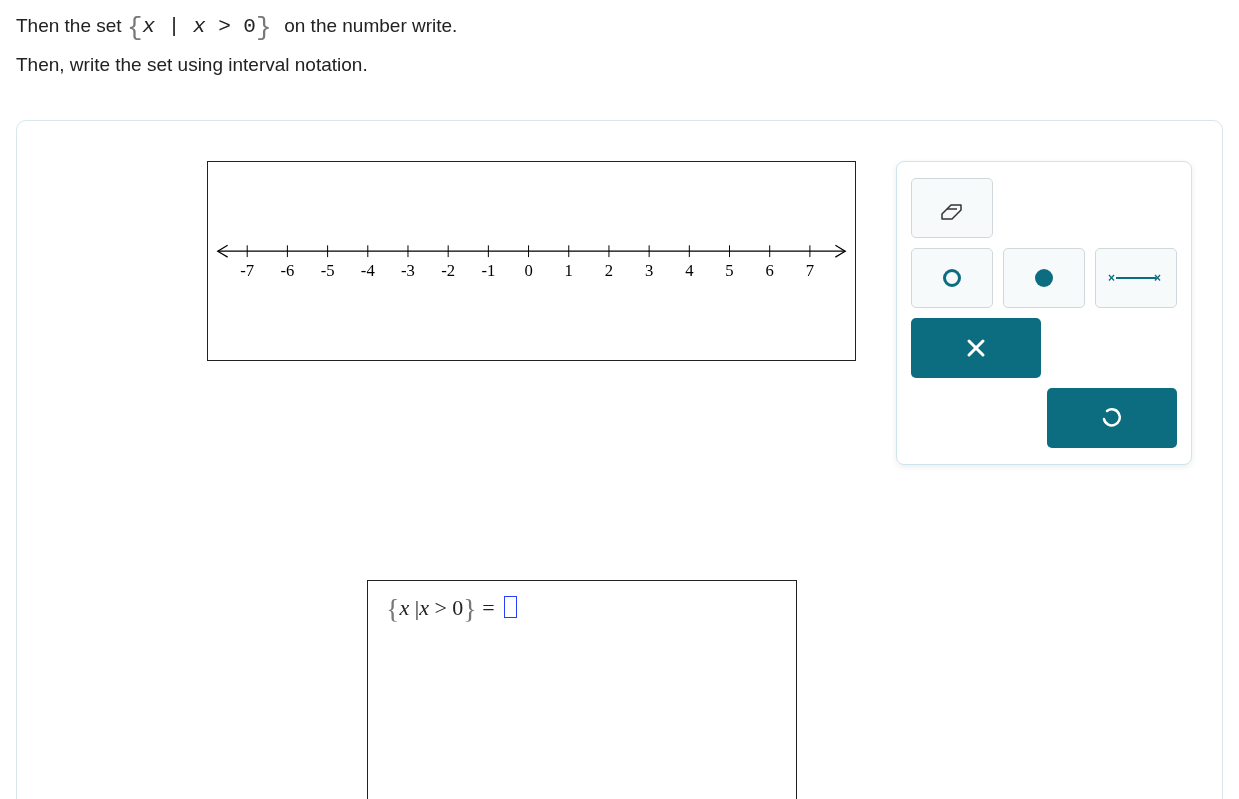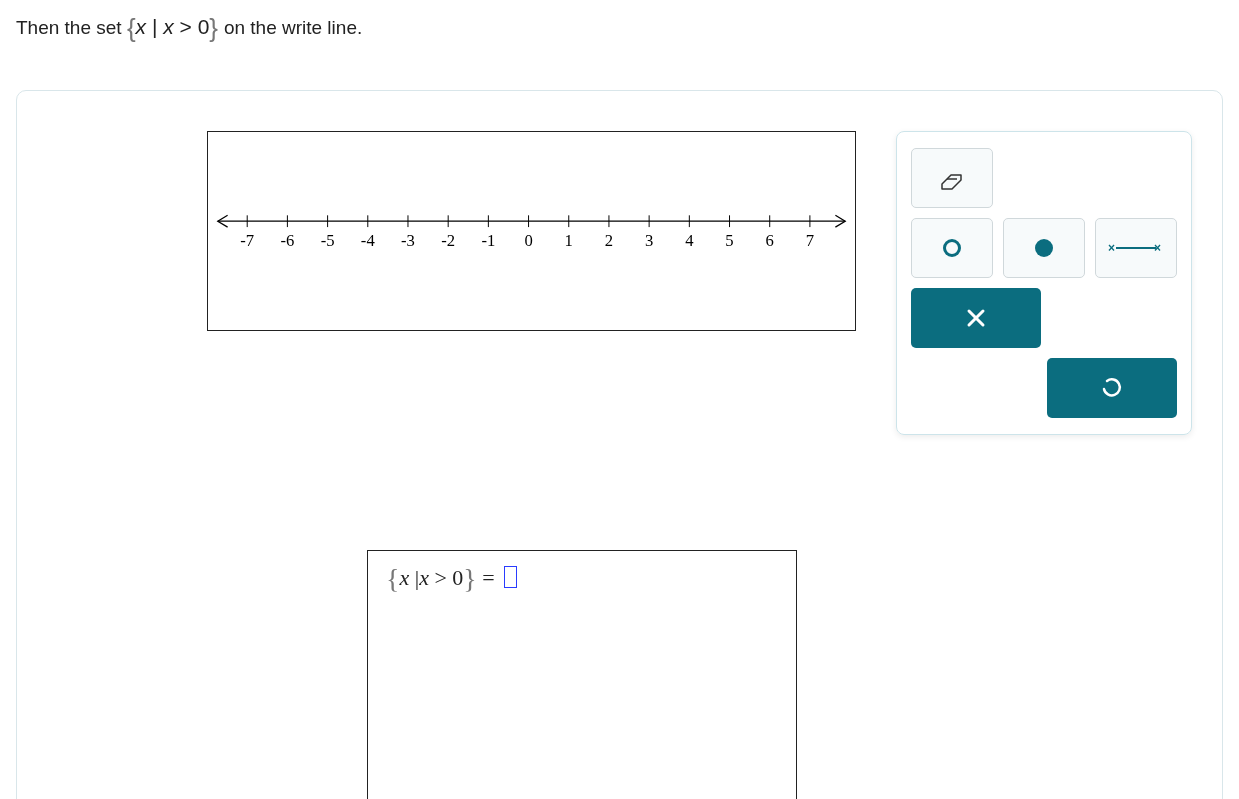--- a/index.html
+++ b/index.html
@@ -8,21 +8,21 @@
       color: #222;
       background: #fff;
       padding: 8px 16px;
     }
     .prompt {
       font-size: 19px;
       line-height: 1.6;
       margin-bottom: 40px;
     }
     .prompt .math {
-      font-family: Liberation Sans, sans-serif;
+      font-family: Liberation Mono, monospace;
       font-size: 21px;
     }
     .brace { font-size: 26px; color: #777; vertical-align: -3px; }
     .mathvar { font-style: italic; }
     .panel {
       border: 1px solid #d9e6ea;
       border-radius: 10px;
       padding: 40px 30px 30px 30px;
       position: relative;
     }
@@ -143,22 +143,23 @@
   </style>
 </head>
 <body>
 
 <div class="prompt">
   <div>
     <span>Then the set </span>
     <span class="math">
       <span class="brace">{</span><span class="mathvar">x</span><span> | </span><span class="mathvar">x</span><span> &gt; </span><span>0</span><span class="brace">}</span>
     </span>
-    <span> on the write line.</span>
+    <span> on the number write.</span>
   </div>
+  <div>Then, write the set using interval notation.</div>
 </div>
 
 <div class="panel">
   <div class="row1">
     <div class="numberline-box">
       <svg class="numberline-svg" viewBox="0 0 660 80">
         <line x1="10" y1="30" x2="650" y2="30" stroke="#000" stroke-width="1.3"></line>
         <polyline points="20,24 10,30 20,36" fill="none" stroke="#000" stroke-width="1.3"></polyline>
         <polyline points="640,24 650,30 640,36" fill="none" stroke="#000" stroke-width="1.3"></polyline>
         <g>

